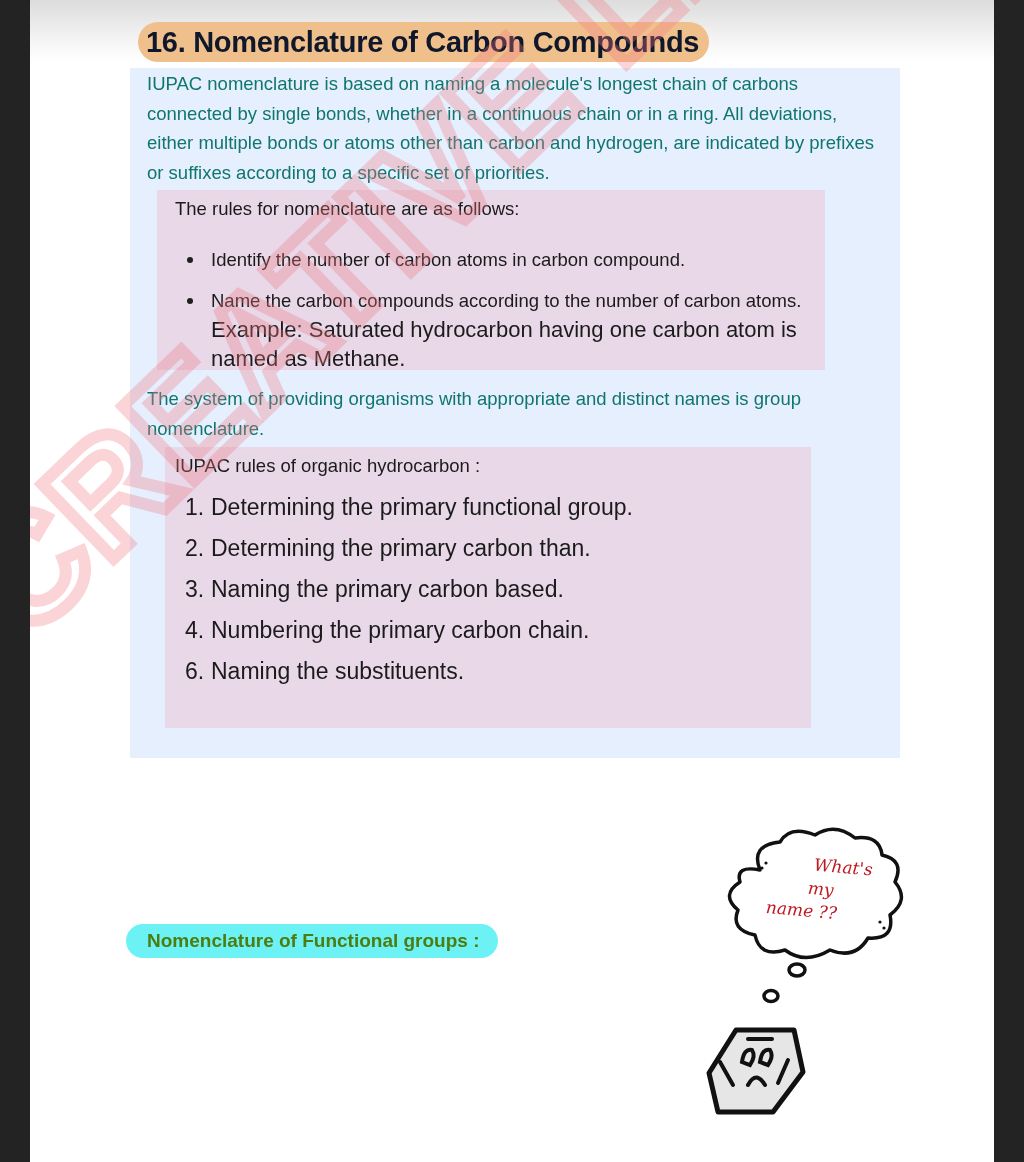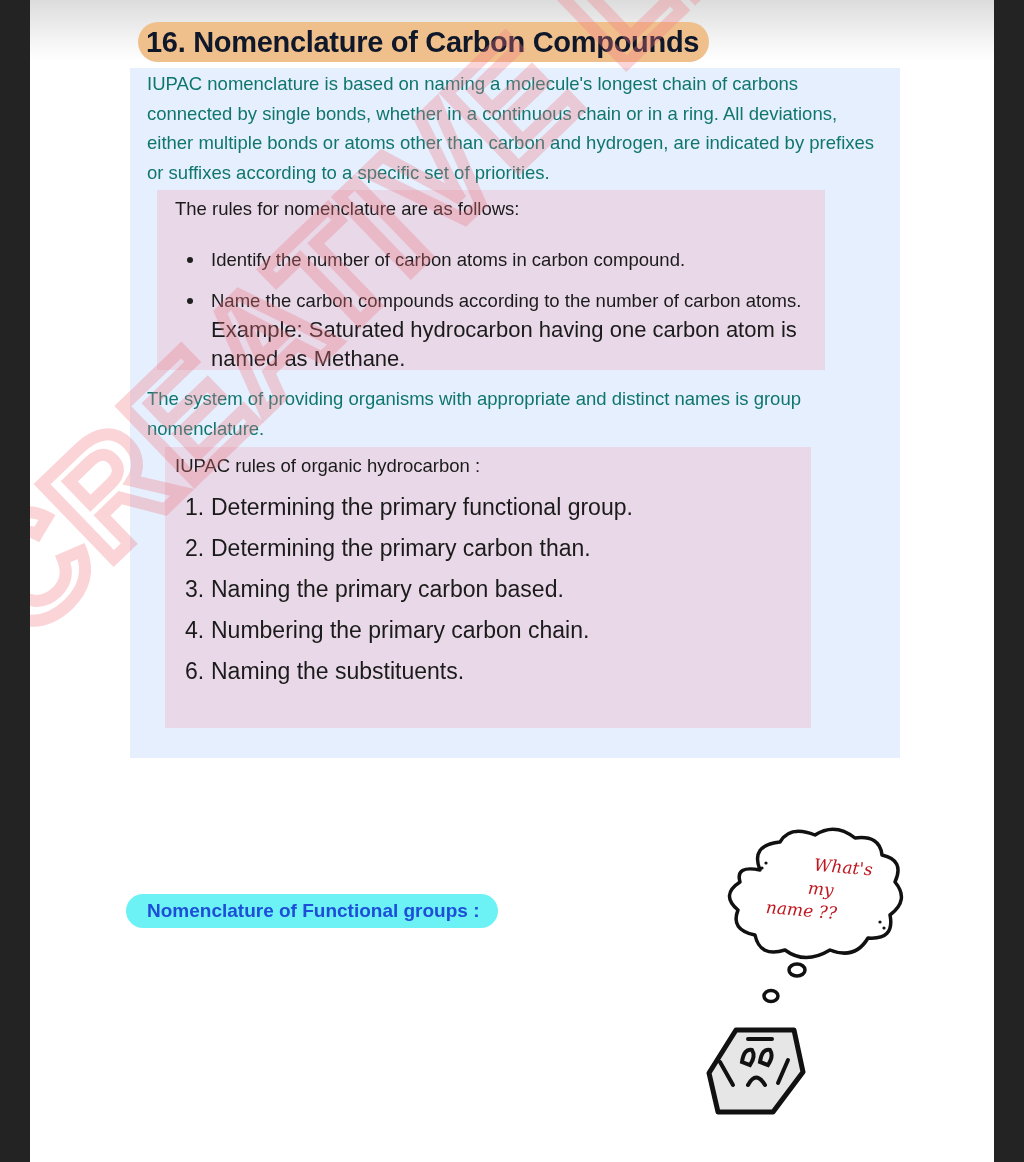--- a/index.html
+++ b/index.html
@@ -80,29 +80,29 @@
     .num-list { position: absolute; left: 20px; top: 46px; list-style: none; }
     .num-item {
       font-size: 23px;
       line-height: 29px;
       margin-bottom: 12px;
       white-space: nowrap;
     }
     .num-item .num { display: inline-block; width: 26px; }
     .func-pill {
       position: absolute;
-      left: 96px; top: 894px;
+      left: 96px; top: 924px;
       height: 34px; width: 372px;
       background: #6cf2f4;
       border-radius: 17px;
       font-size: 19px;
       font-weight: bold;
       line-height: 34px;
       padding-left: 21px;
-      color: #1d4ed8;
+      color: #4d7c0f;
     }
     .cartoon {
       position: absolute;
       left: 660px; top: 800px;
       width: 280px; height: 330px;
     }
     .cloud-text {
       position: absolute;
       font-family: "DejaVu Serif", serif;
       font-style: italic;

